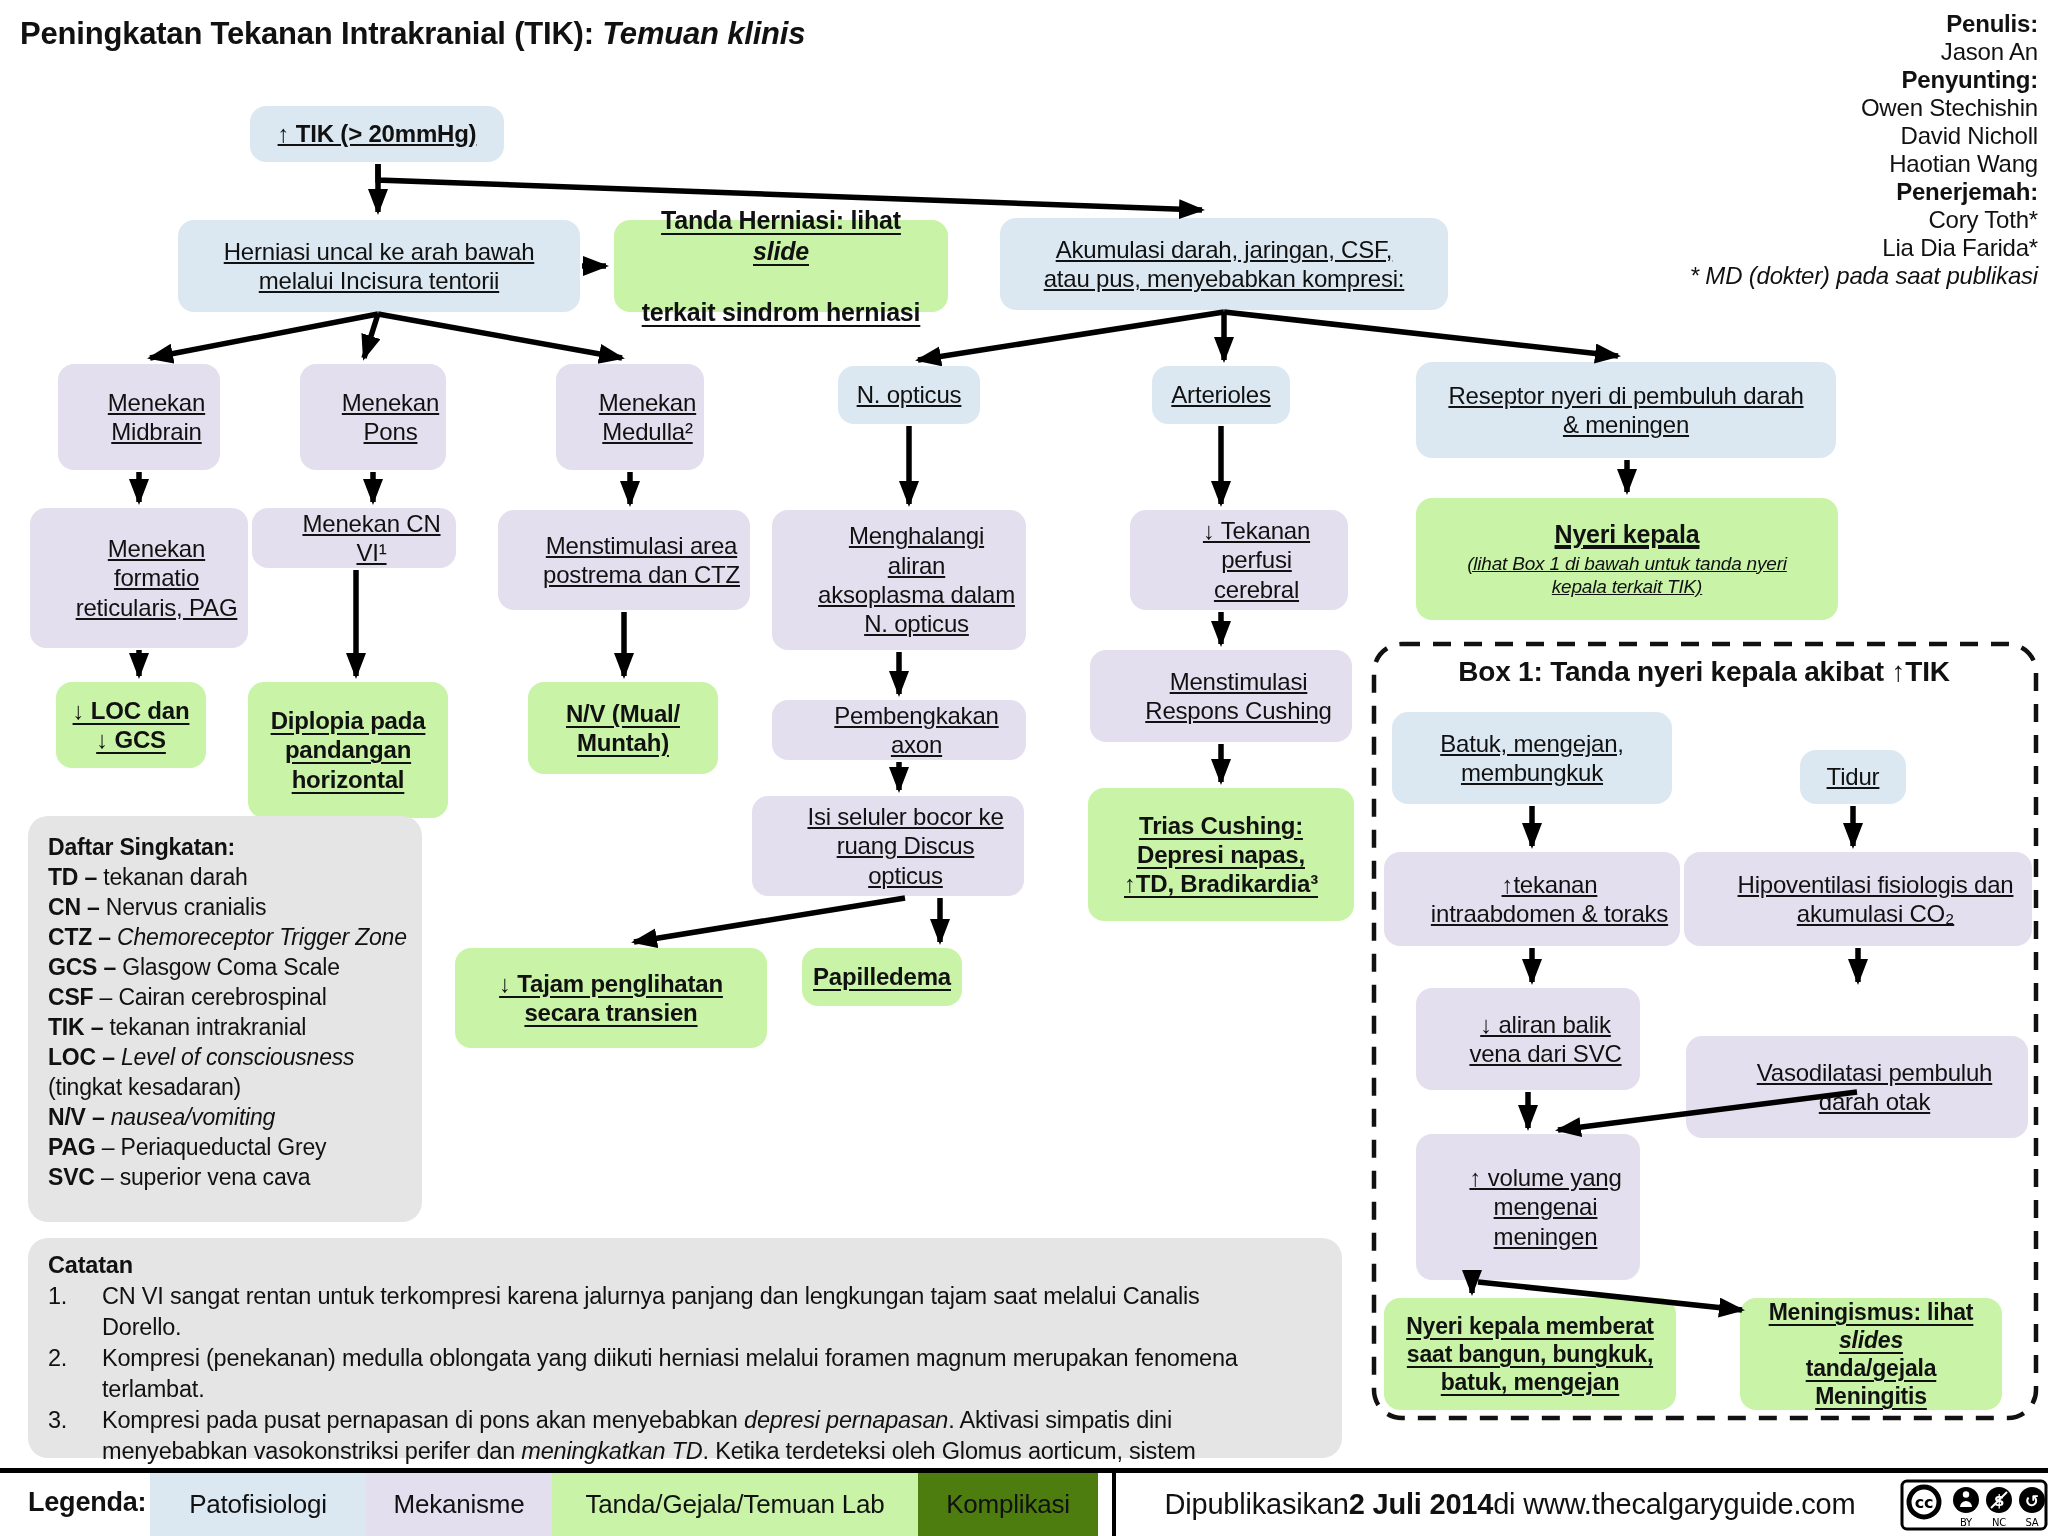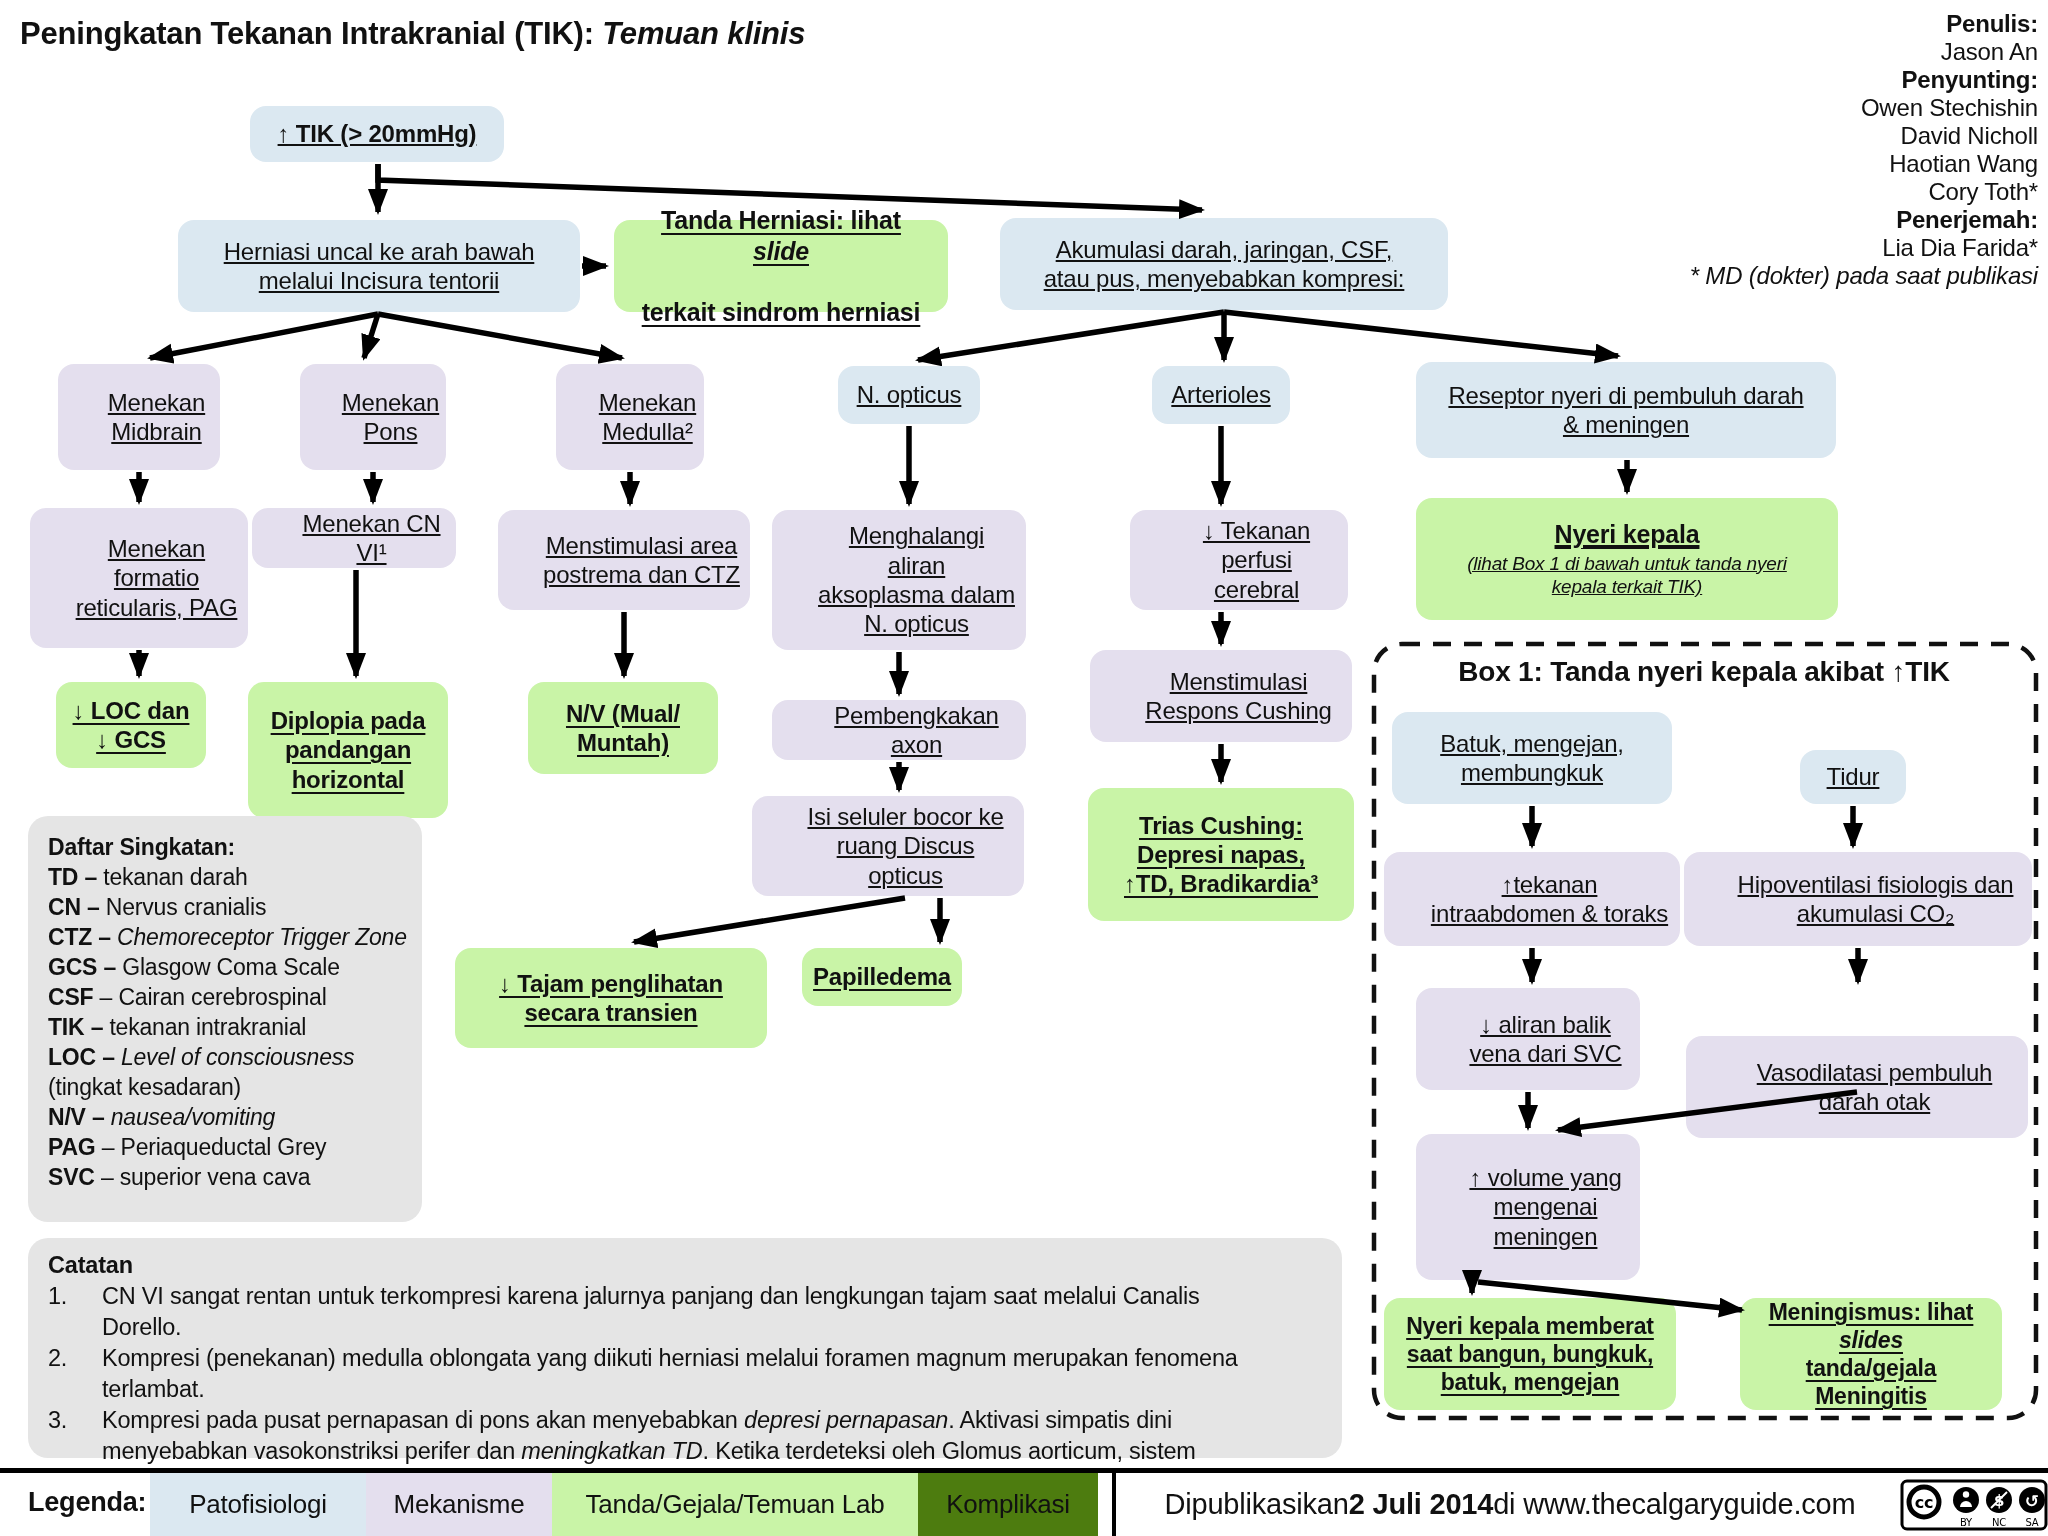--- a/index.html
+++ b/index.html
@@ -60,22 +60,22 @@
 
   <div id="page-title"><span>Peningkatan Tekanan Intrakranial (TIK): </span><span class="em">Temuan klinis</span></div>
 
   <div id="credits">
     <div><span style="font-weight: bold;">Penulis:</span></div>
     <div><span>Jason An</span></div>
     <div><span style="font-weight: bold;">Penyunting:</span></div>
     <div><span>Owen Stechishin</span></div>
     <div><span>David Nicholl</span></div>
     <div><span>Haotian Wang</span></div>
+    <div><span style="font-weight: bold;">Penerjemah:</span></div>
     <div><span>Cory Toth*</span></div>
-    <div><span style="font-weight: bold;">Penerjemah:</span></div>
     <div><span>Lia Dia Farida*</span></div>
     <div><span style="font-style: italic;">* MD (dokter) pada saat publikasi</span></div>
   </div>
 
   <div class="node b bold" style="left:250px;top:106px;width:254px;height:56px;">↑ TIK (&gt; 20mmHg)</div>
   <div class="node b" style="left:178px;top:220px;width:402px;height:92px;">Herniasi uncal ke arah bawah
 melalui Incisura tentorii</div>
   <div class="node s sign" style="left:614px;top:220px;width:334px;height:92px;font-size:25px;"><span>Tanda Herniasi: lihat </span><span style="font-style: italic;">slide</span><span>
 terkait sindrom herniasi</span></div>
   <div class="node b" style="left:1000px;top:218px;width:448px;height:92px;">Akumulasi darah, jaringan, CSF,

